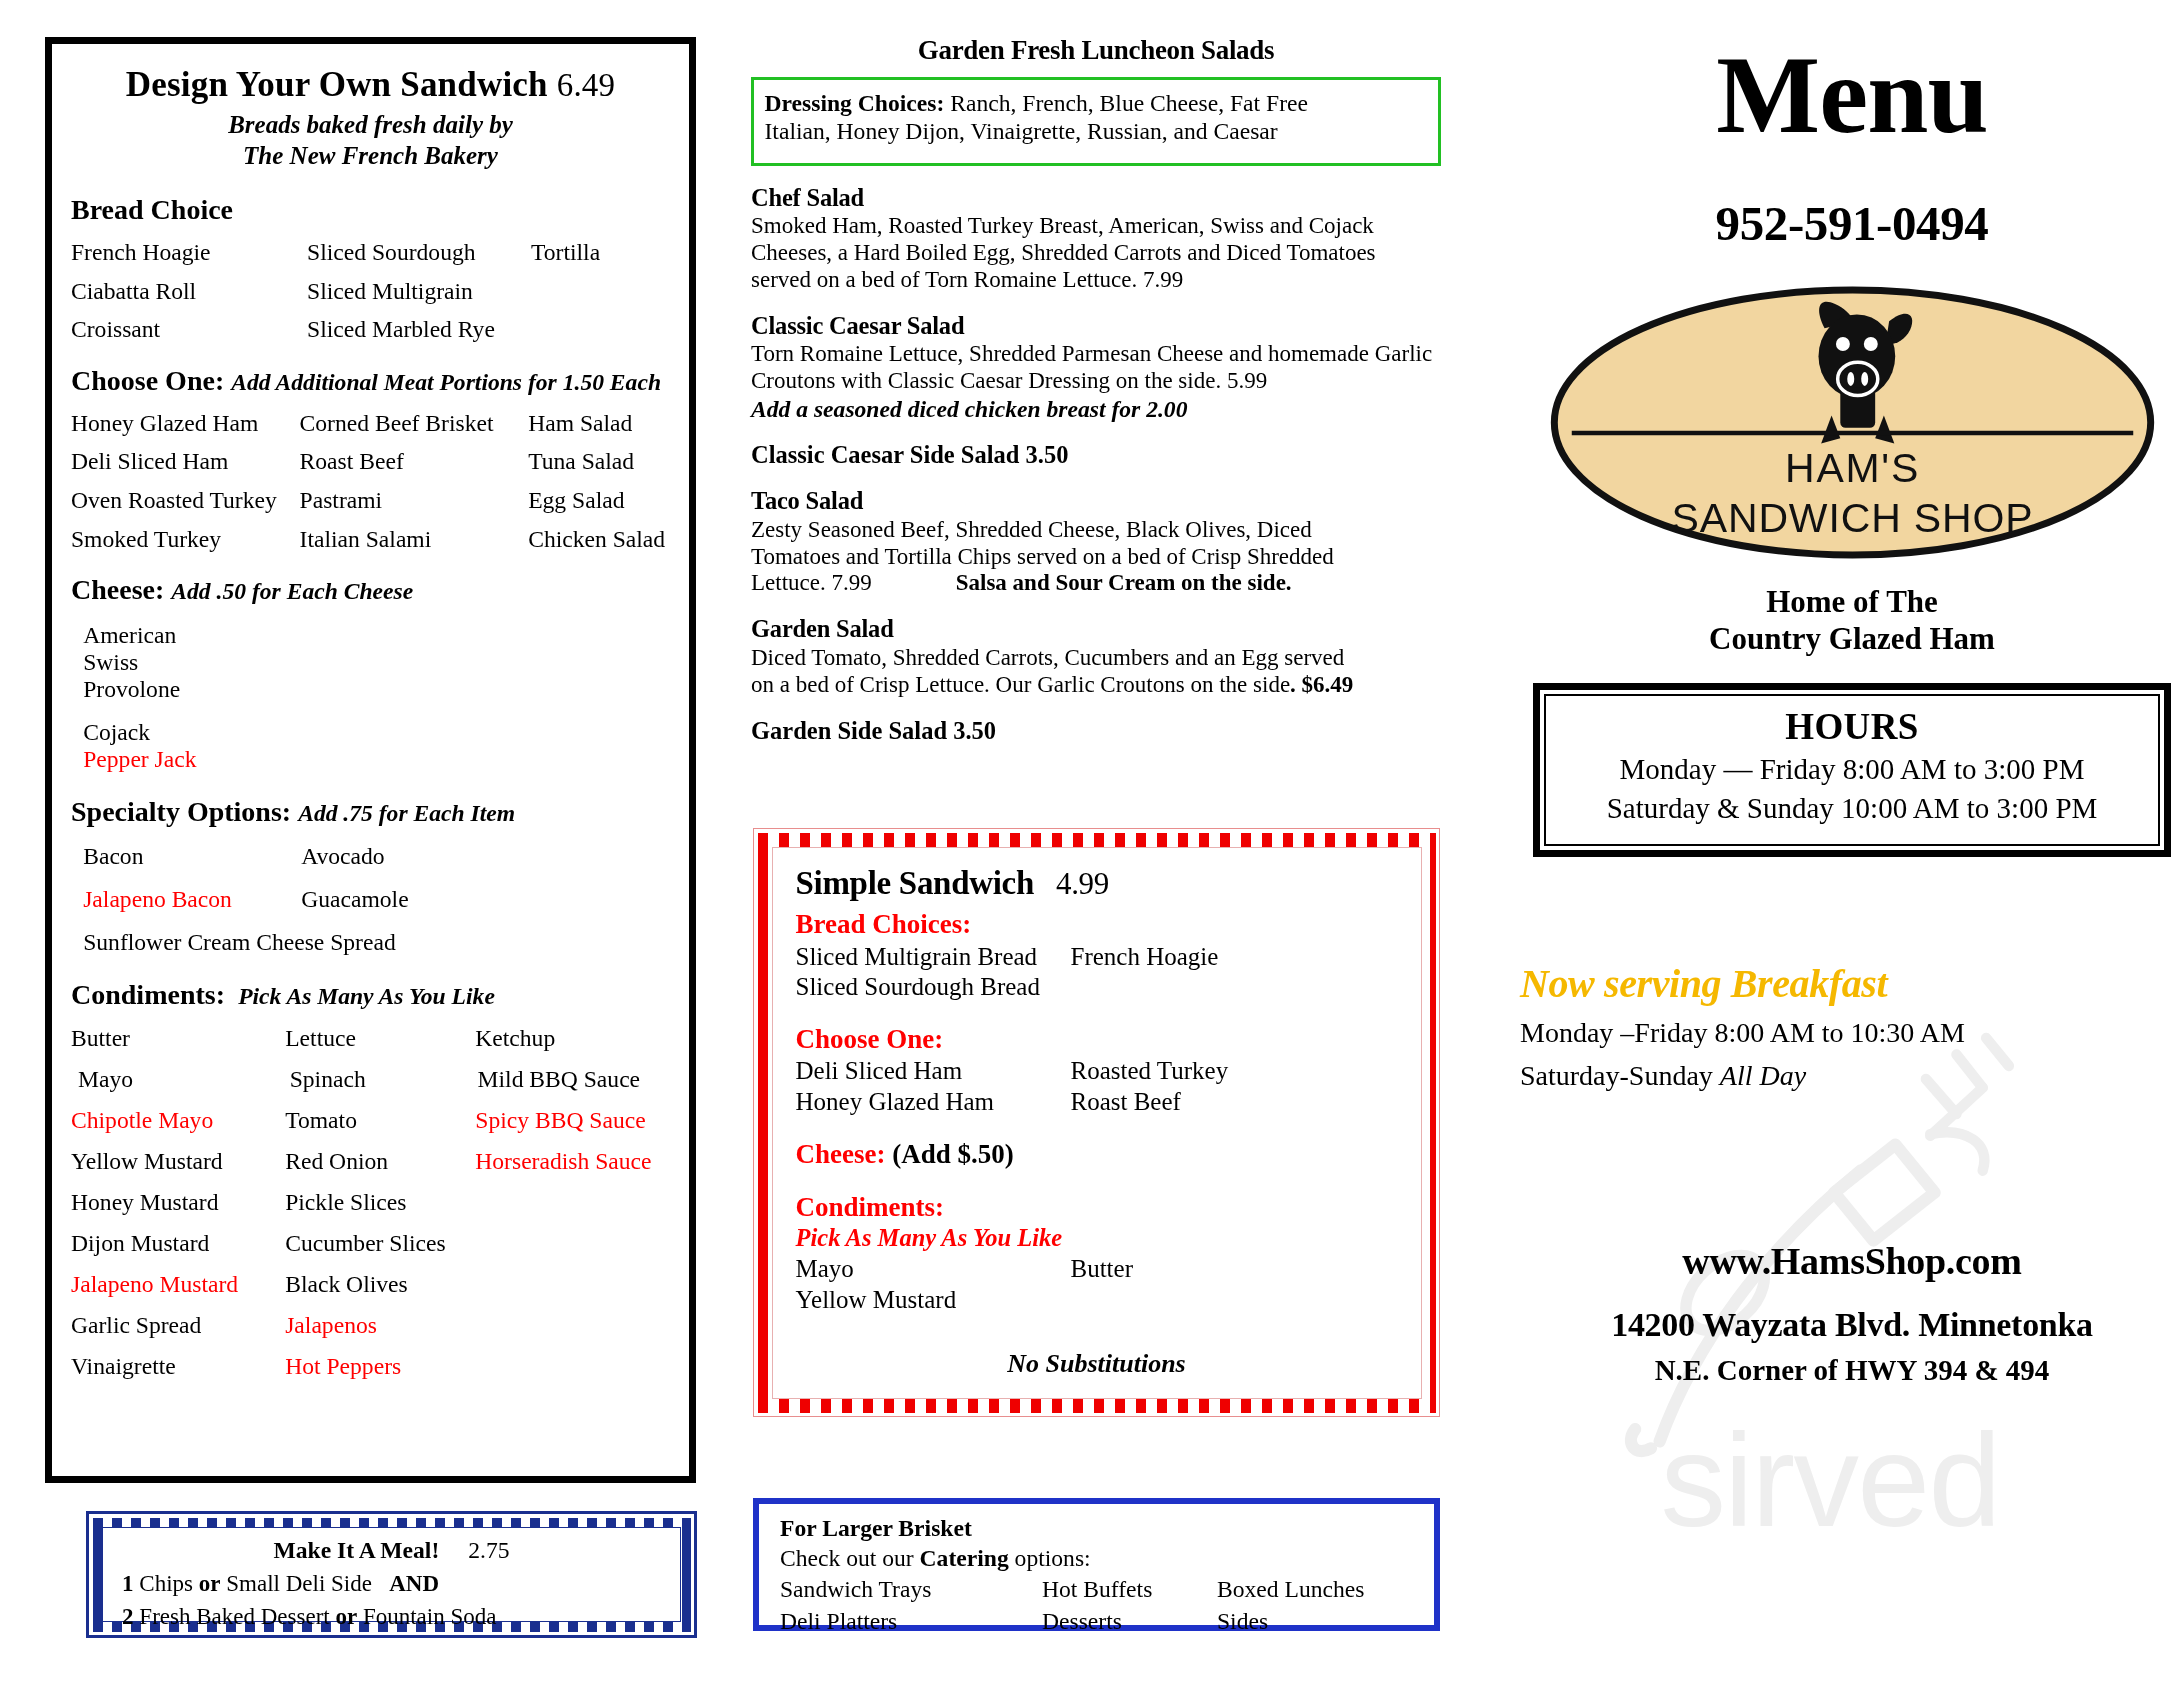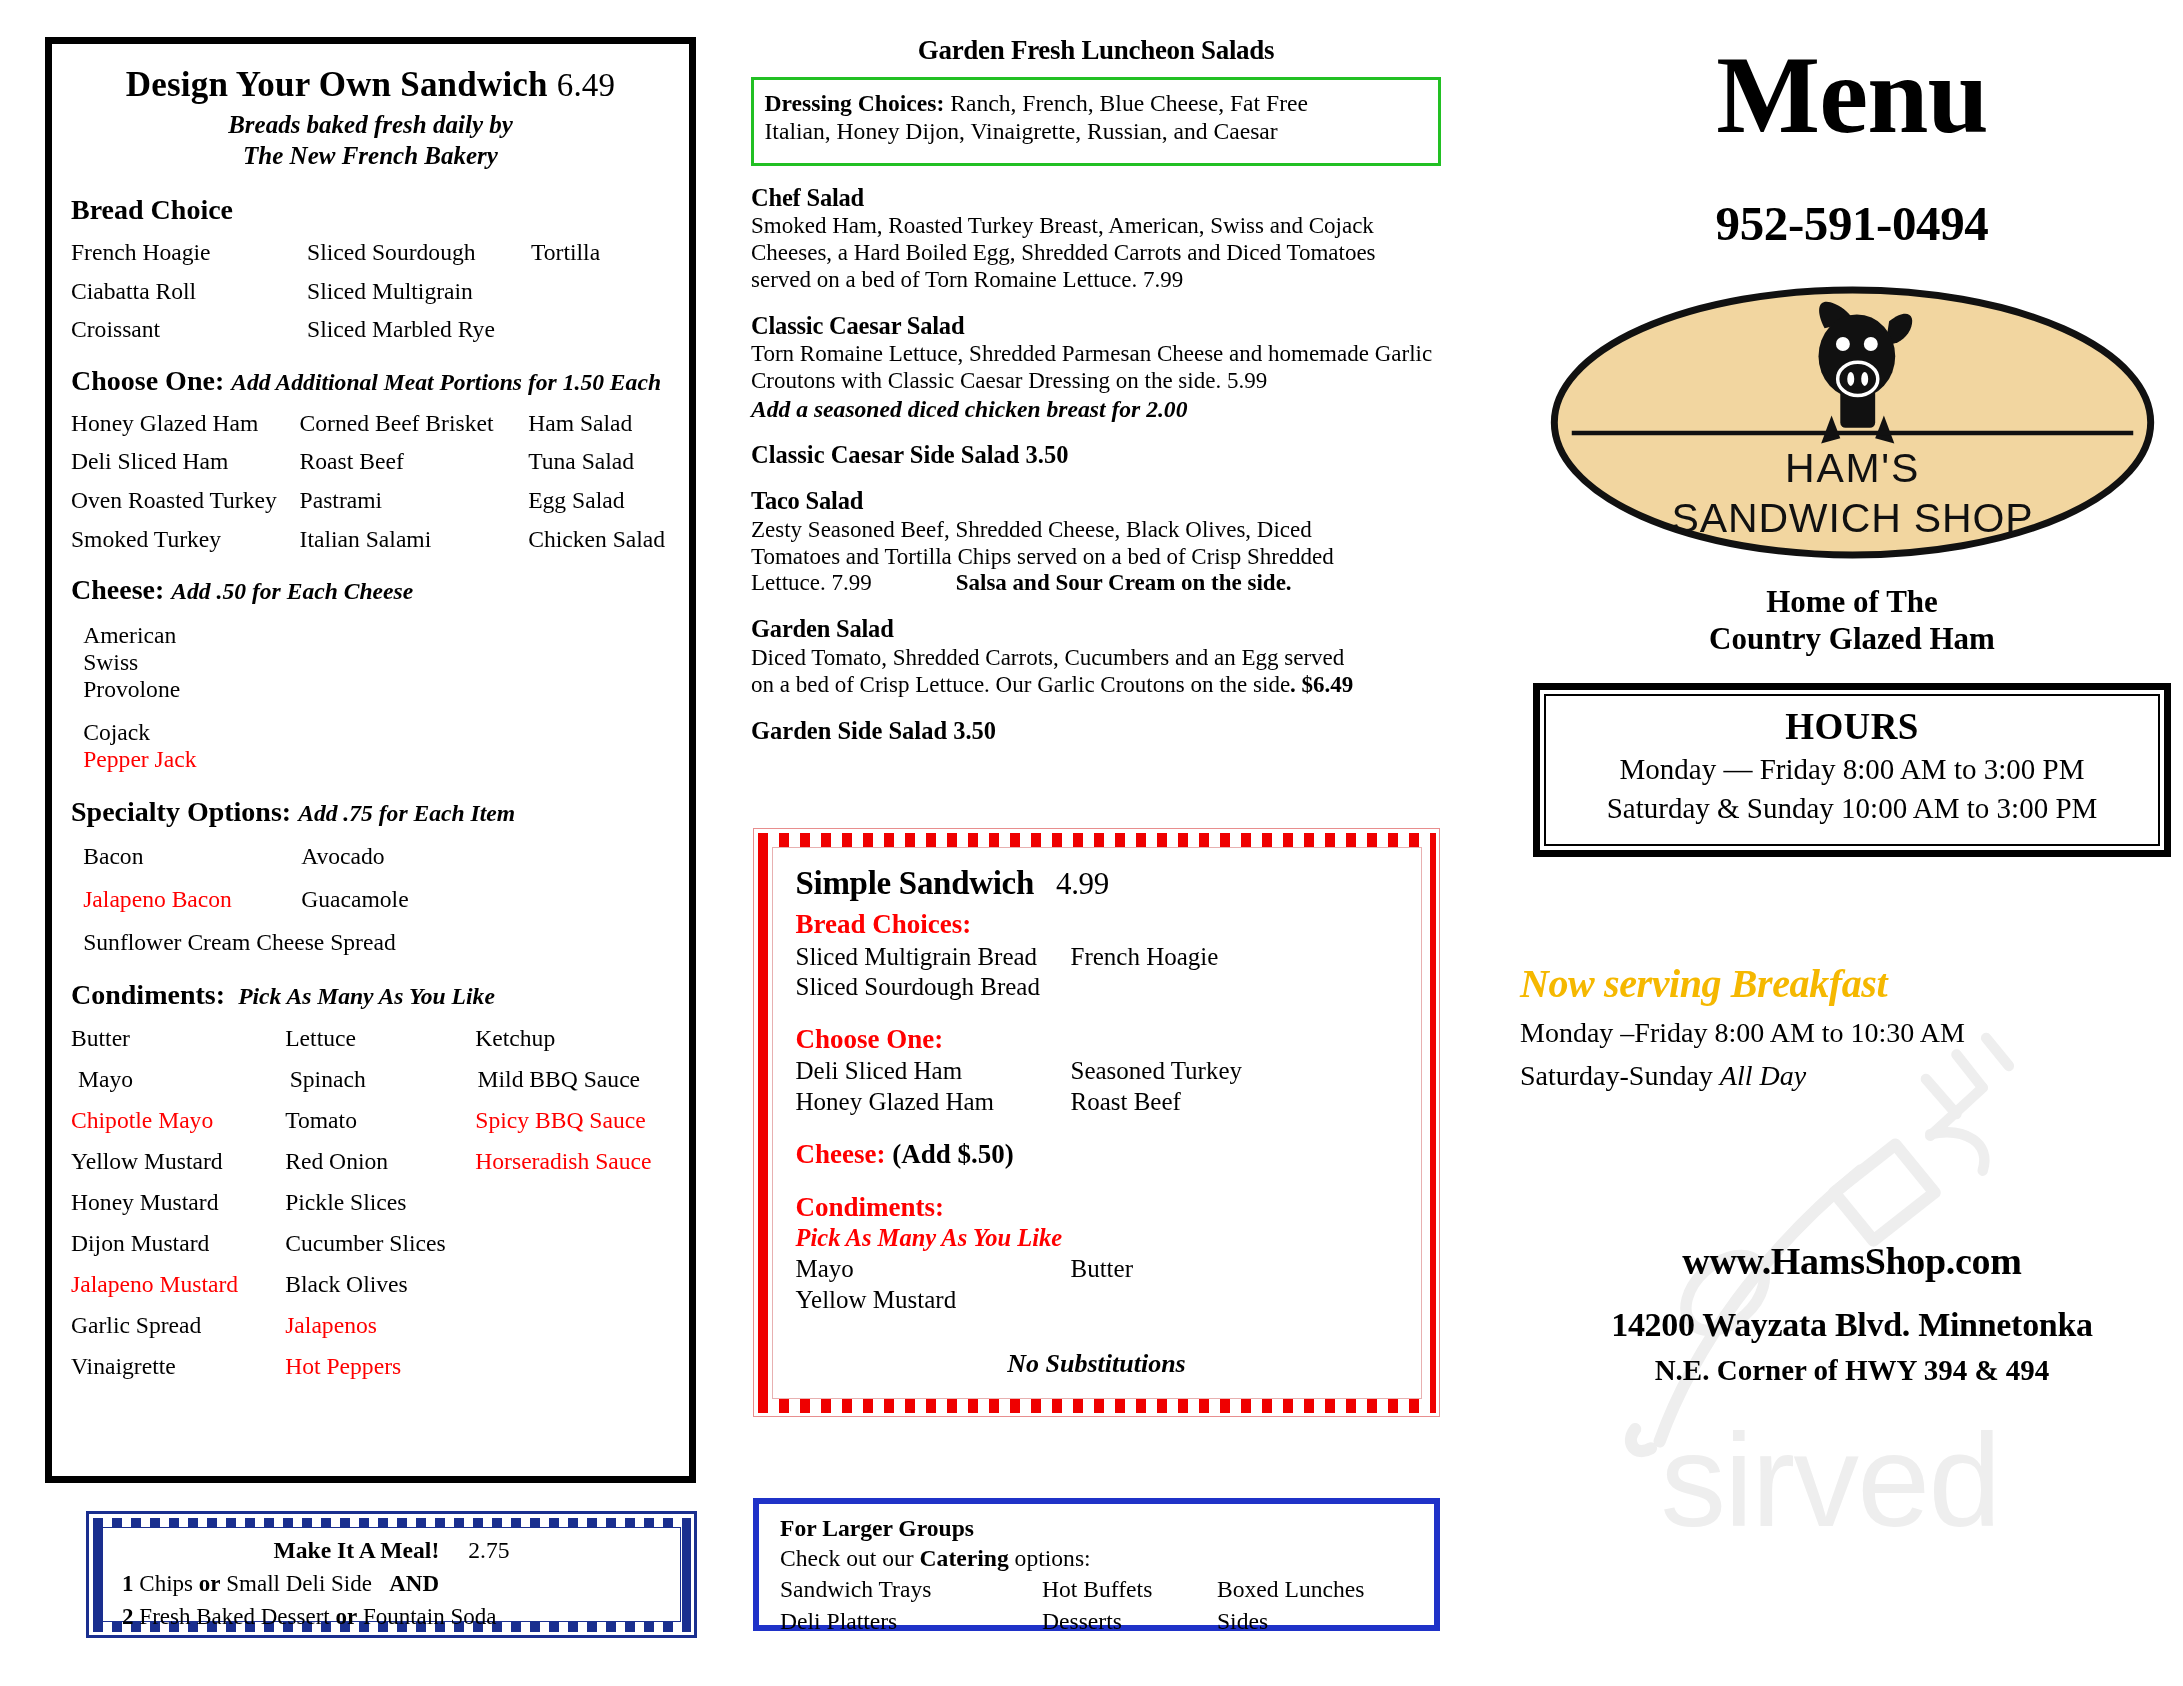--- a/index.html
+++ b/index.html
@@ -540,21 +540,21 @@
           </div>
           <div class="ss-row">
             <div>Sliced Sourdough Bread</div>
             <div></div>
           </div>
 
           <div class="ss-spacer"></div>
           <div class="ss-head">Choose One:</div>
           <div class="ss-row">
             <div>Deli Sliced Ham</div>
-            <div>Seasoned Turkey</div>
+            <div>Roasted Turkey</div>
           </div>
           <div class="ss-row">
             <div>Honey Glazed Ham</div>
             <div>Roast Beef</div>
           </div>
 
           <div class="ss-spacer"></div>
           <div class="ss-head">
             <span>Cheese:</span>
             <span class="paren">(Add  $.50)</span>
@@ -573,21 +573,21 @@
           </div>
 
           <div class="ss-nosub">No Substitutions</div>
 
         </div>
       </div>
     </div>
   </div>
 
   <div class="col" id="groups-box">
-    <div class="gb-title">For Larger Groups</div>
+    <div class="gb-title">For Larger Brisket</div>
     <div class="gb-line">
       <span>Check out our </span><b>Catering</b><span> options:</span>
     </div>
     <div class="gb-row">
       <div>Sandwich Trays</div>
       <div>Hot Buffets</div>
       <div>Boxed Lunches</div>
     </div>
     <div class="gb-row">
       <div>Deli Platters</div>

